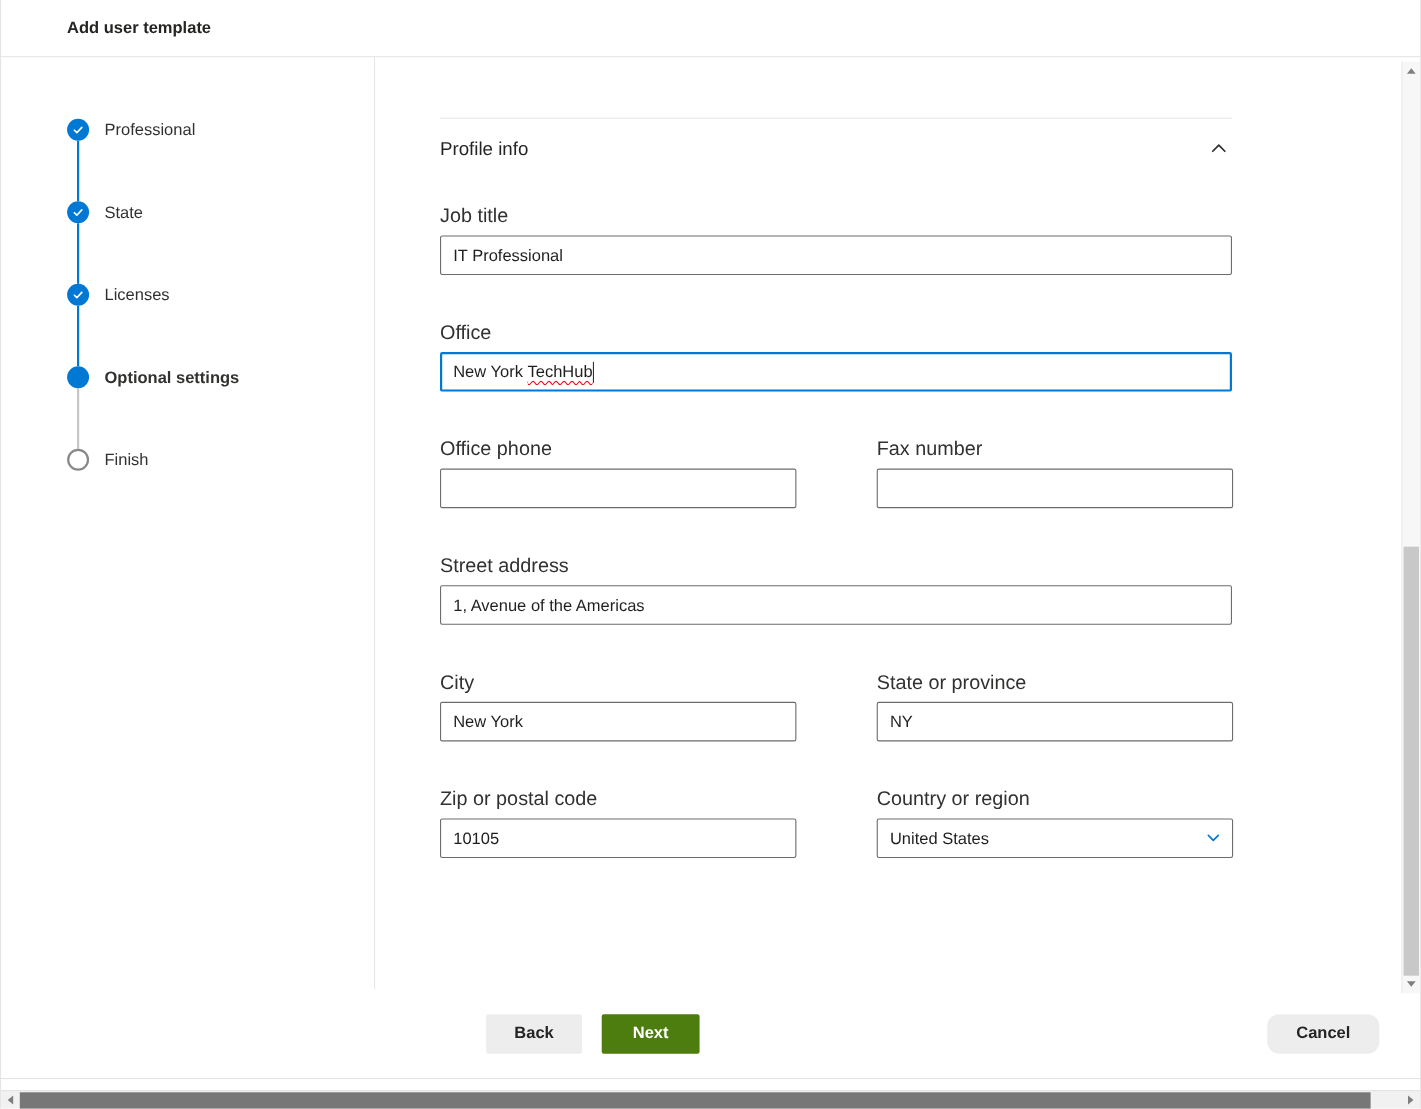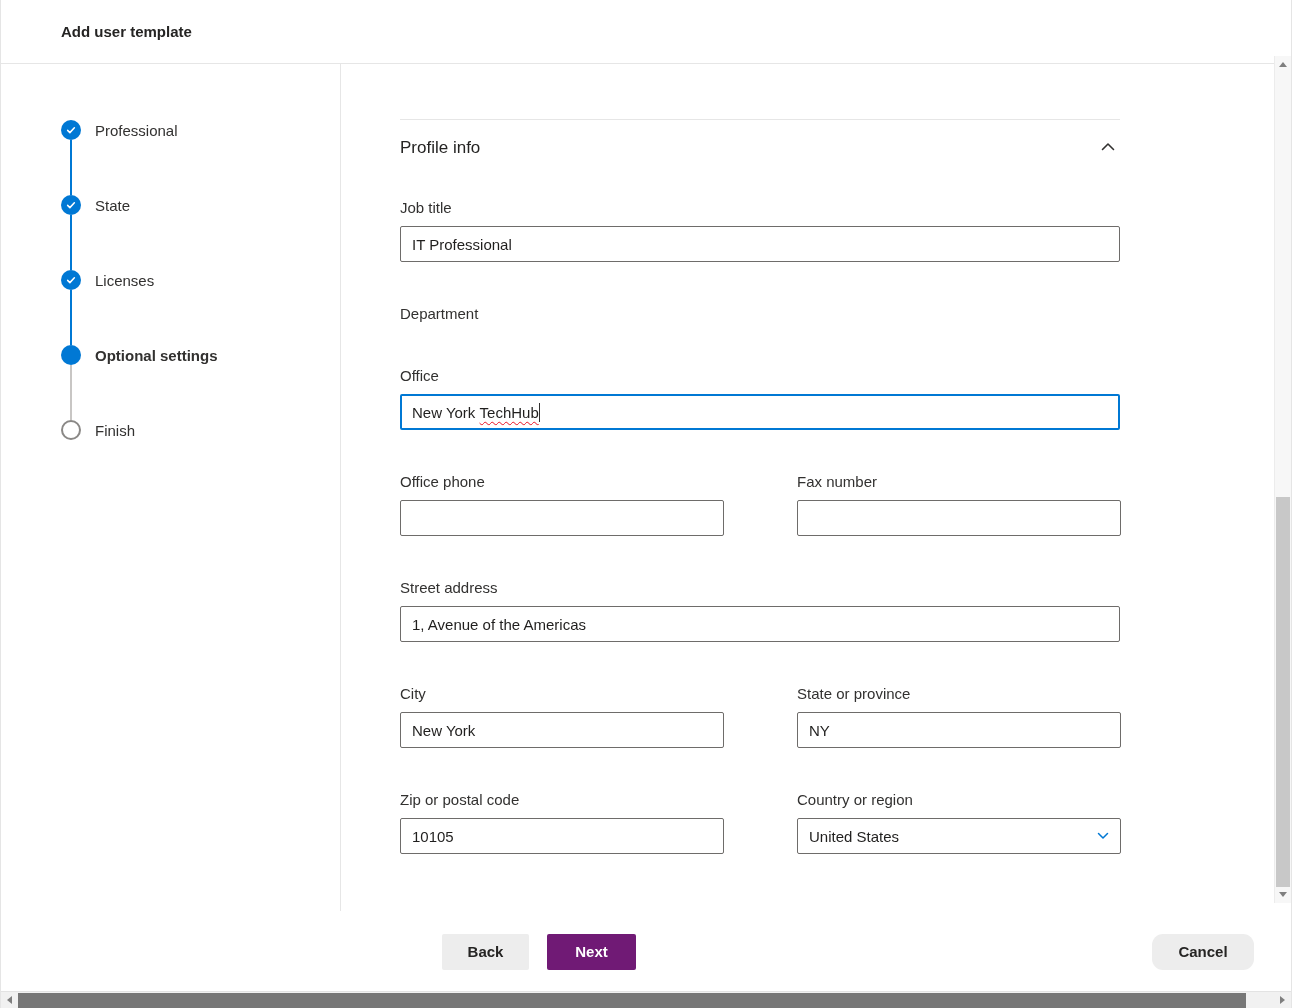--- a/index.html
+++ b/index.html
@@ -2,21 +2,21 @@
 <html><head>
 <meta charset="utf-8">
 <style>
   * { margin:0; padding:0; box-sizing:border-box; }
   html,body { width:1292px; height:1008px; background:#fff; overflow:hidden;
     font-family:"Liberation Sans","DejaVu Sans",sans-serif; color:#323130; }
   .page { position:relative; width:1292px; height:1008px; background:#fff;
     border-left:1px solid #e5e5e5; border-right:1px solid #e5e5e5; }
 
   
-  .hdr { height:64px; display:flex; align-items:center; padding-left:60px;
+  .hdr { height:52px; display:flex; align-items:center; padding-left:60px;
     border-bottom:1px solid #e6e6e6; }
   .hdr-title { font-size:15px; font-weight:700; color:#252423; }
 
   
   .body-row { display:flex; height:847px; }
 
   
   .stepper { width:340px; border-right:1px solid #e6e6e6; padding-top:56px; flex:0 0 340px; }
   .step { display:flex; align-items:center; margin-left:60px; height:20px; cursor:pointer; }
   .step-label { margin-left:14px; font-size:15px; color:#323130; }
@@ -37,42 +37,42 @@
     align-items:center; margin-top:17px; margin-bottom:39px; height:22px; }
   .section-title { font-size:17px; font-weight:400; color:#252423; }
   .collapse-btn { background:none; border:none; cursor:pointer; width:24px; height:24px;
     display:flex; align-items:center; justify-content:center; }
 
   .group { margin-bottom:42px; width:720px; }
   .row2 { display:flex; gap:73px; width:720px; }
   .col { width:324px; }
   .col .group { width:324px; margin-bottom:0; }
   .row2 { margin-bottom:42px; }
-  .lbl { display:block; font-size:15px; line-height:20px; color:#323130; margin-bottom:8px; }
+  .lbl { display:block; font-size:18px; line-height:20px; color:#323130; margin-bottom:8px; }
   .txt { width:100%; height:36px; border:1px solid #6e6c6a; border-radius:2px;
     padding:0 11px; font-size:15px; color:#201f1e; background:#fff;
     font-family:"Liberation Sans","DejaVu Sans",sans-serif; outline:none; }
   .txt-focused { width:100%; height:36px; border:2px solid #0078d4; border-radius:2px;
     padding:0 10px; font-size:15px; color:#201f1e; background:#fff;
     display:flex; align-items:center; }
   .misspell { text-decoration:underline wavy #e81123; text-decoration-thickness:1px;
     text-underline-offset:3px; }
   .caret { display:inline-block; width:1px; height:19px; background:#323130; }
 
   .select { position:relative; width:100%; height:36px; border:1px solid #6e6c6a;
     border-radius:2px; padding:0 32px 0 11px; font-size:15px; color:#201f1e;
     background:#fff; display:flex; align-items:center; cursor:pointer; }
   .select .chev { position:absolute; right:10px; top:10px; }
 
   
   .footer { height:82px; display:flex; align-items:center; border-bottom:1px solid #e3e3e3; }
   .btn { height:36px; border:none; border-radius:2px; font-size:15px; font-weight:700;
     cursor:pointer; font-family:"Liberation Sans","DejaVu Sans",sans-serif; }
   .btn-std { background:#ededed; color:#252423; }
-  .btn-primary { background:#701a75; color:#fff; }
+  .btn-primary { background:#4d7c0f; color:#fff; }
   .btn-back { margin-left:441px; min-width:87px; }
   .btn-next { margin-left:18px; min-width:89px; }
   .btn-cancel { margin-left:auto; margin-right:37px; min-width:102px;border-radius:11px; }
 
   
   .vscroll { position:absolute; top:56px; right:0; width:17px; height:847px;
     background:#f7f7f7; border-left:1px solid #ececec; }
   .varrow { position:absolute; left:0; width:16px; height:17px;
     display:flex; align-items:center; justify-content:center; cursor:pointer; }
   .varrow.up { top:0; }
@@ -166,21 +166,20 @@
             </span>
           </button>
         </div>
 
         <div class="group">
           <label class="lbl">Job title</label>
           <input class="txt" type="text" value="IT Professional" style="">
         </div>
 
         <div class="group">
-          <label class="lbl">Department</label>
         </div>
 
         <div class="group">
           <label class="lbl">Office</label>
           <div class="txt-focused">
             <span style="white-space:pre;">New York </span>
               <span class="misspell">TechHub</span>
               <span class="caret"></span>
           </div>
         </div>

